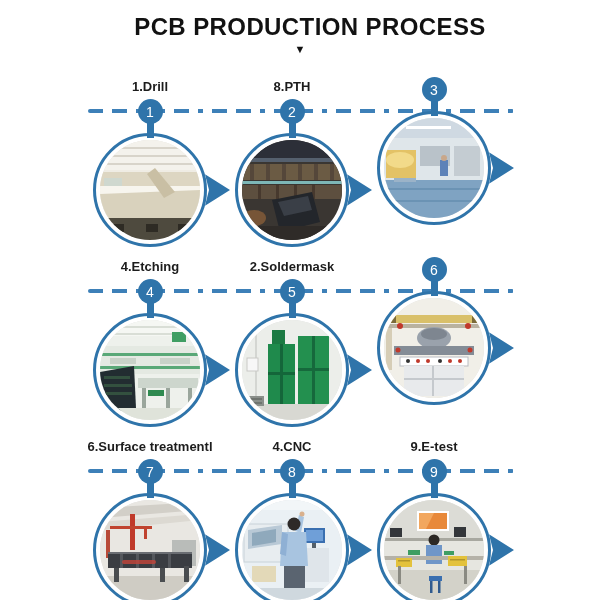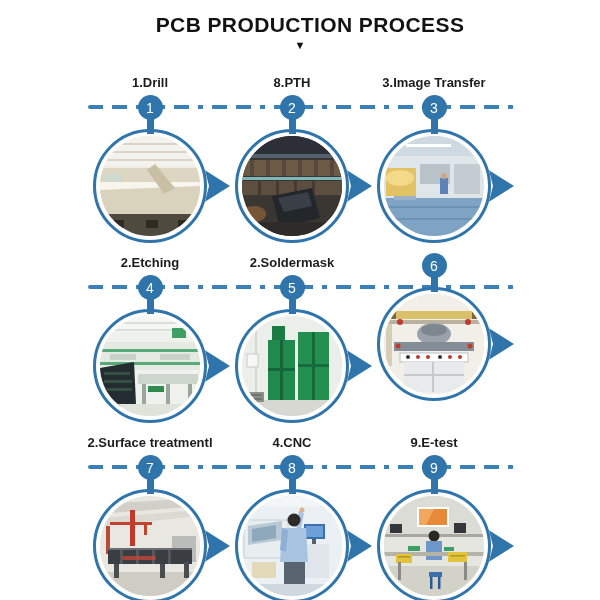--- a/index.html
+++ b/index.html
@@ -1,21 +1,21 @@
 <!DOCTYPE html>
 <html><head>
 <meta charset="utf-8">
 <style>
   html,body{margin:0;padding:0;background:#fff;}
   .canvas{
     width:600px;height:600px;background:#ffffff;overflow:hidden;
     font-family:"Liberation Sans",sans-serif;position:relative;
   }
   .title{
-    padding-top:13px;text-align:center;font-size:21px;font-weight:800;
+    padding-top:13px;text-align:center;font-size:24px;font-weight:800;
     color:#121212;letter-spacing:.4px;padding-left:20px;
   }
   .tri{
     text-align:center;font-size:11px;line-height:11px;color:#121212;margin-top:3px;
   }
   .rows{margin-top:18px;}
   .row{position:relative;height:180px;}
   .dash{
     position:absolute;left:88px;right:86px;top:36px;height:3.6px;border-radius:2px;
     background:repeating-linear-gradient(90deg,
@@ -118,21 +118,20 @@
                   <rect y="86" width="100" height="14" fill="#2f2b28"></rect>
                   <ellipse cx="12" cy="78" rx="12" ry="8" fill="#a06a3a" opacity=".6"></ellipse>
                 </svg>
               </div>
             </div>
             <div class="arrow"></div>
           </div>
         </div>
 
         <div class="col">
-          <div class="step-label">3.Image Transfer</div>
           <div class="badge">3</div>
           <div class="stem"></div>
           <div class="photo-wrap">
             <div class="ring">
               <div class="photo" title="clean room with yellow exposure equipment and blue floor">
                 <svg viewBox="0 0 100 100" preserveAspectRatio="xMidYMid slice">
                   <rect width="100" height="100" fill="#dfe6ea"></rect>
                   <rect y="0" width="100" height="20" fill="#cfd9e2"></rect>
                   <rect x="22" y="8" width="45" height="3" fill="#ffffff"></rect>
                   <rect x="36" y="28" width="30" height="20" fill="#b9c2c9"></rect>
@@ -151,21 +150,21 @@
             <div class="arrow"></div>
           </div>
         </div>
       </div>
     </div>
 
     <div class="row">
       <div class="dash"></div>
       <div class="cols">
         <div class="col">
-          <div class="step-label">2.Etching</div>
+          <div class="step-label">4.Etching</div>
           <div class="badge">4</div>
           <div class="stem"></div>
           <div class="photo-wrap">
             <div class="ring">
               <div class="photo" title="etching line with white and green machines">
                 <svg viewBox="0 0 100 100" preserveAspectRatio="xMidYMid slice">
                   <rect width="100" height="100" fill="#eef1ec"></rect>
                   <rect y="0" width="100" height="16" fill="#f5f7f3"></rect>
                   <rect y="6" width="100" height="2" fill="#d9ded6"></rect>
                     <rect y="13" width="100" height="2" fill="#d9ded6"></rect>
@@ -257,21 +256,21 @@
             <div class="arrow"></div>
           </div>
         </div>
       </div>
     </div>
 
     <div class="row">
       <div class="dash"></div>
       <div class="cols">
         <div class="col">
-          <div class="step-label">2.Surface treatmentl</div>
+          <div class="step-label">6.Surface treatmentl</div>
           <div class="badge">7</div>
           <div class="stem"></div>
           <div class="photo-wrap">
             <div class="ring">
               <div class="photo" title="surface treatment plating line with red hoist">
                 <svg viewBox="0 0 100 100" preserveAspectRatio="xMidYMid slice">
                   <rect width="100" height="100" fill="#e9e7e2"></rect>
                   <polygon points="0,8 100,2 100,10 0,18" fill="#d2cfc8"></polygon>
                   <polygon points="0,22 100,14 100,20 0,30" fill="#dcd9d2"></polygon>
                   <rect x="6" y="30" width="4" height="28" fill="#b84a38"></rect>

